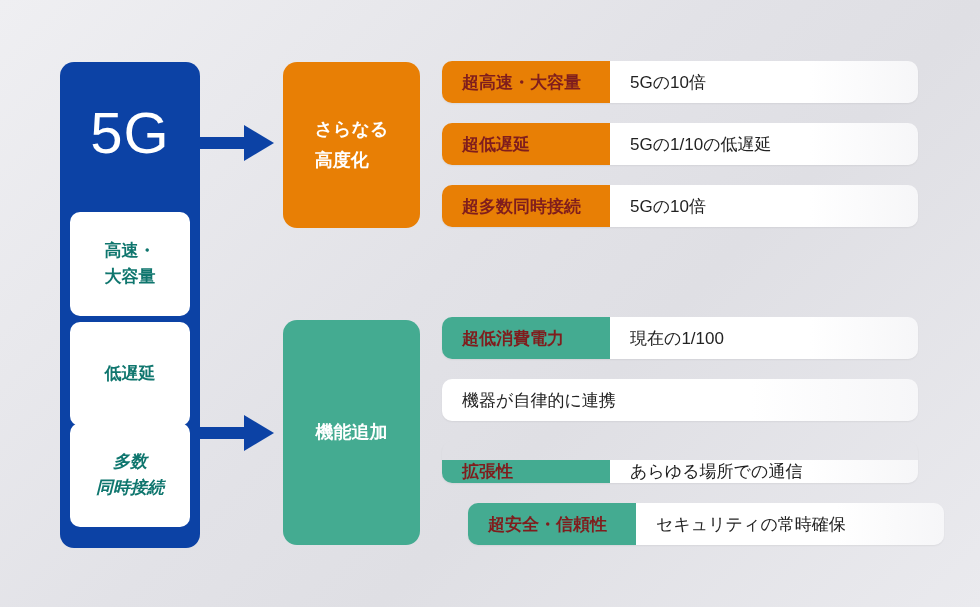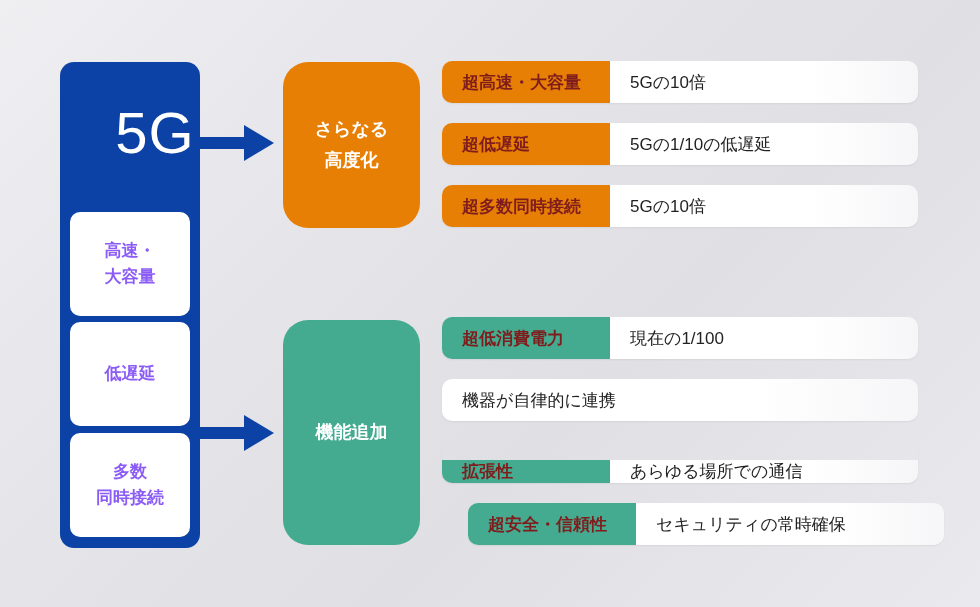--- a/index.html
+++ b/index.html
@@ -11,40 +11,40 @@
   .abs{position:absolute;}
 
   
   .col-5g{
     left:60px;top:62px;width:140px;height:486px;
     background:#0c42a5;border-radius:14px;
   }
   .title-5g{
     position:absolute;left:0;top:34px;width:100%;height:72px;
     display:flex;align-items:center;justify-content:center;
-    color:#ffffff;font-size:58px;font-weight:400;letter-spacing:1px;padding-left:25px;
+    color:#ffffff;font-size:58px;font-weight:400;letter-spacing:1px;
   }
   .feature-box{
     position:absolute;left:10px;width:120px;height:104px;
     background:#ffffff;border-radius:10px;
     display:flex;align-items:center;justify-content:center;text-align:center;
-    color:#8b5cf6;font-size:17px;font-weight:700;line-height:1.55;
+    color:#0f766e;font-size:17px;font-weight:700;line-height:1.55;
     white-space:pre-line;
   }
-  .fb-0{top:150px;} .fb-1{top:260px;} .fb-2{top:371px;}
+  .fb-0{top:150px;} .fb-1{top:260px;} .fb-2{top:361px;font-style:italic;}
 
   
   .arrow{width:78px;height:40px;}
   .arrow-1{left:198px;top:123px;}
   .arrow-2{left:198px;top:413px;}
 
   
   .category{
-    left:283px;width:137px;border-radius:25px;
-    display:flex;align-items:center;justify-content:center;text-align:center;
+    left:283px;width:137px;border-radius:14px;
+    display:flex;align-items:center;justify-content:center;
     color:#ffffff;font-size:18px;font-weight:700;line-height:1.7;
     white-space:pre-line;
   }
   .cat-top{top:62px;height:166px;background:#e87f05;}
   .cat-bottom{top:320px;height:225px;background:#44ab91;}
 
   
   .row{
     left:442px;width:476px;height:42px;
     border-radius:10px;overflow:hidden;

